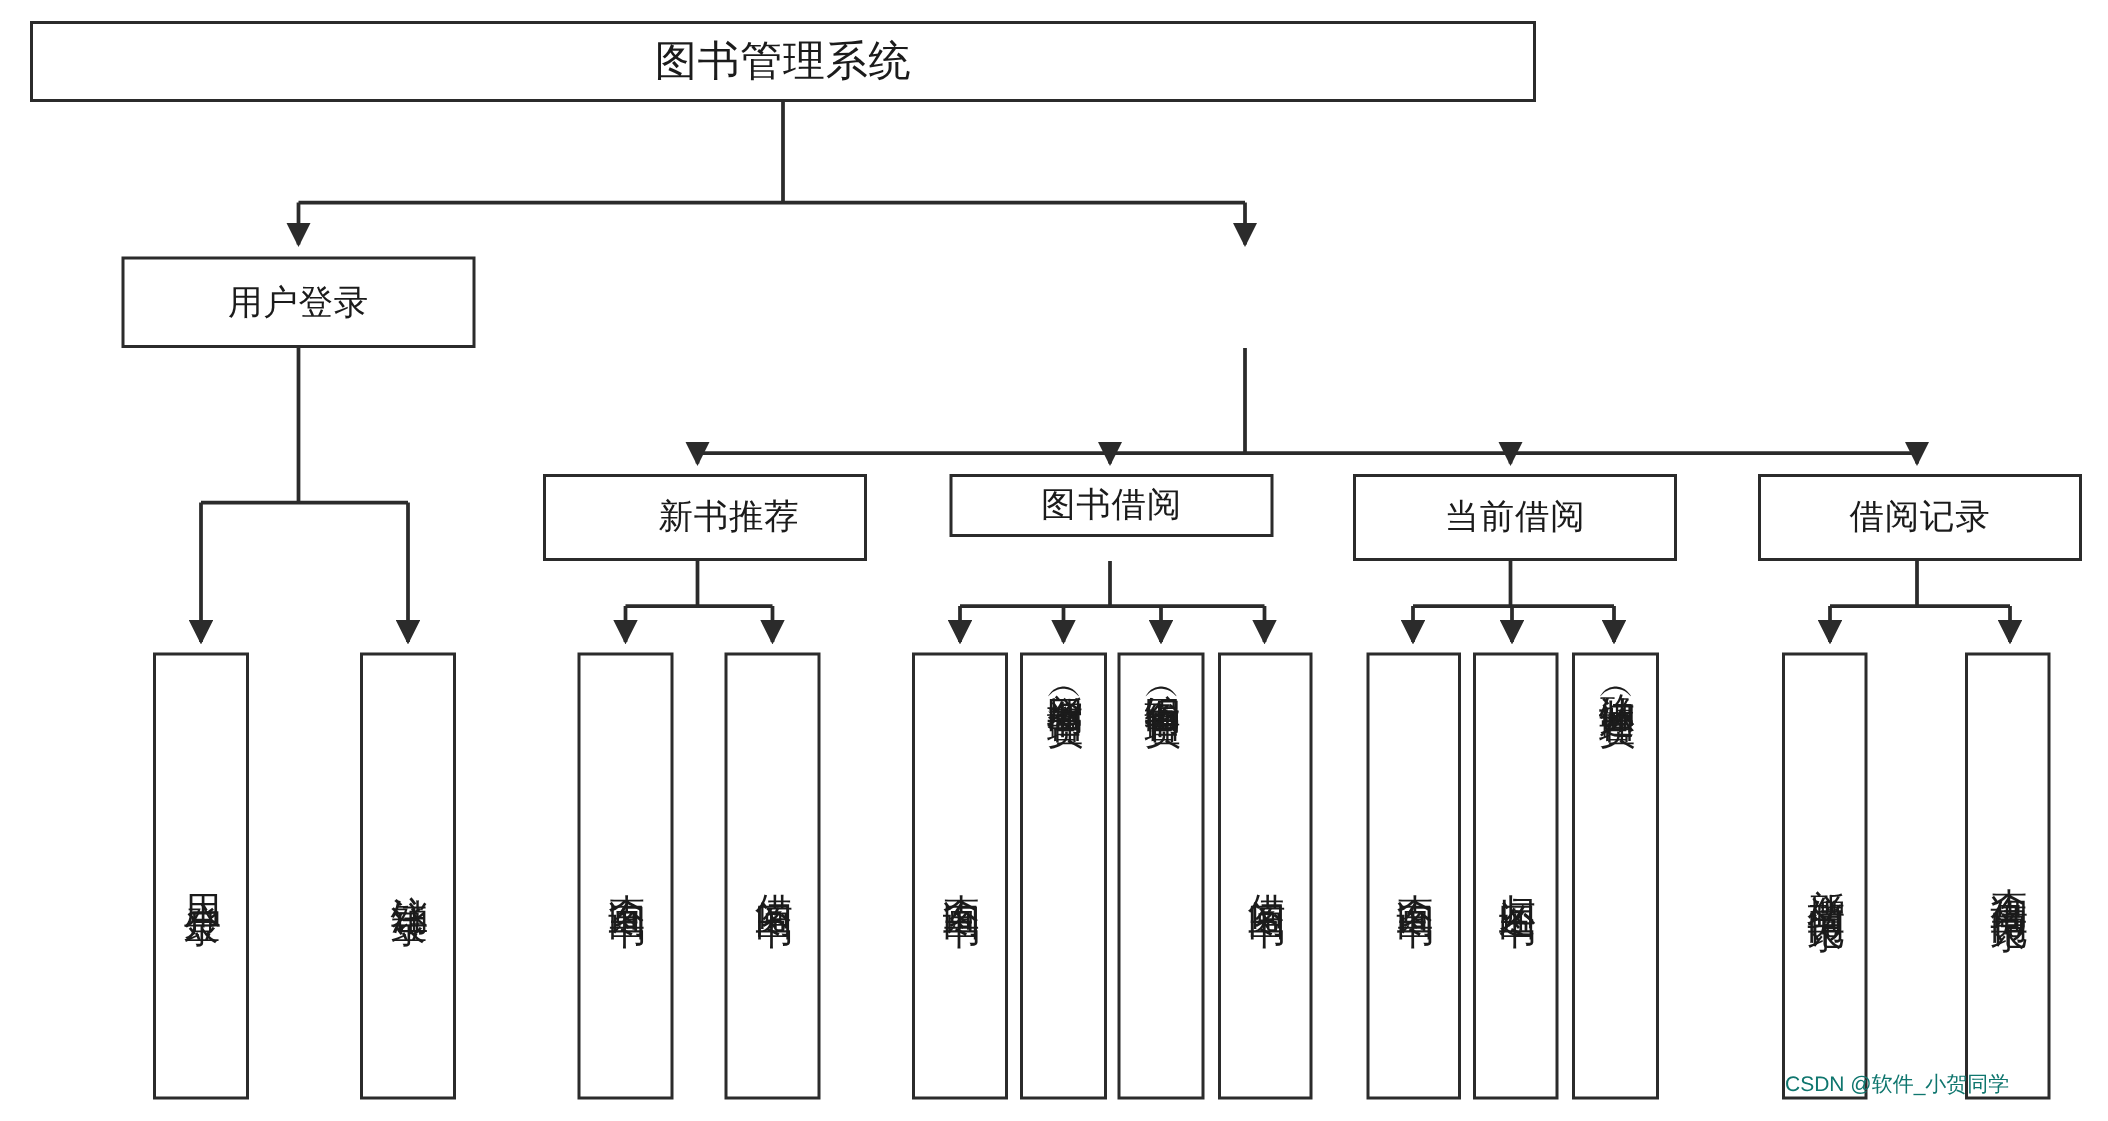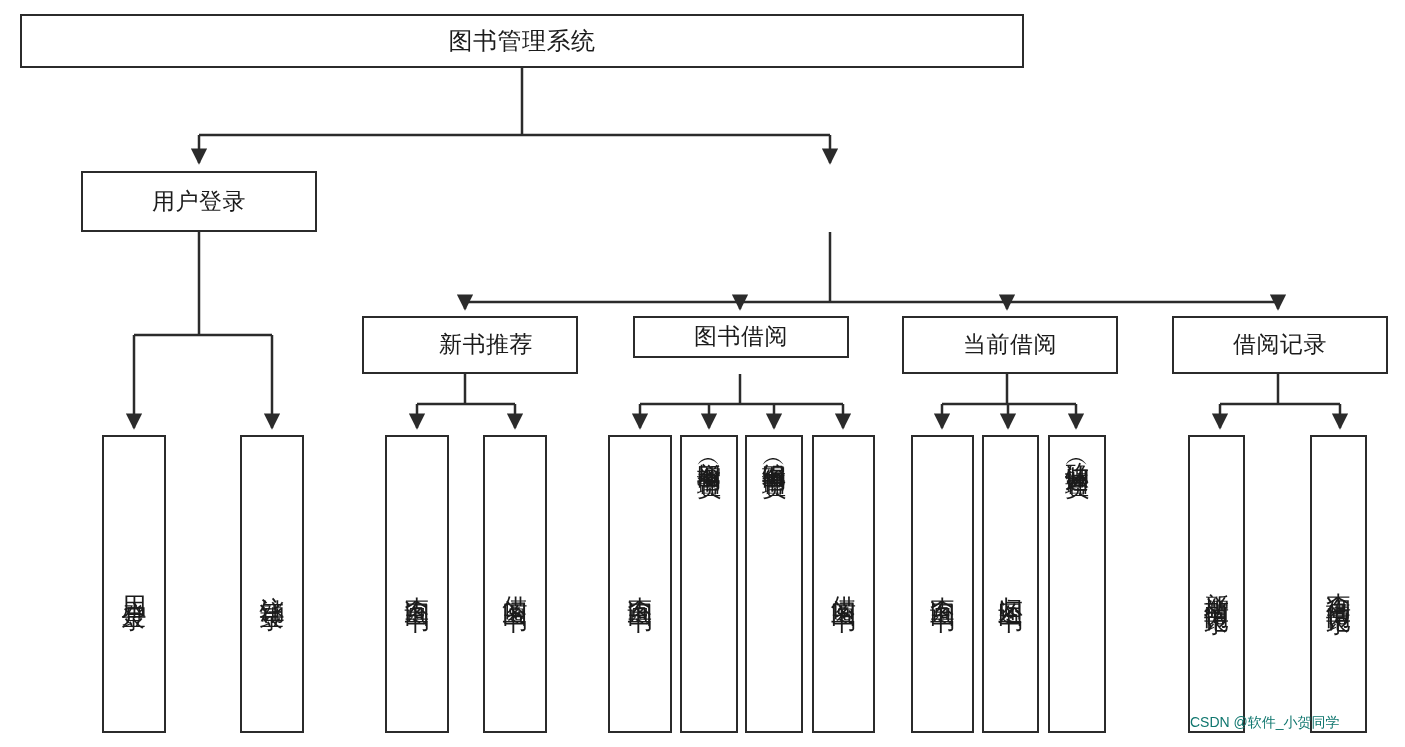--- a/index.html
+++ b/index.html
@@ -41,21 +41,21 @@
     text-align: center;
     line-height: 1.18;
     letter-spacing: 0.5px;
   }
   
   .node.h .label {
     writing-mode: horizontal-tb;
     font-size: 23px;
   }
   .node.root .label {
-    font-size: 24px;
+    font-size: 28px;
   }
   
   .node.v {
     align-items: flex-start;
     padding-top: 6px;
   }
   .node.v .label {
     writing-mode: vertical-rl;
     text-orientation: upright;
     font-size: 25px;

